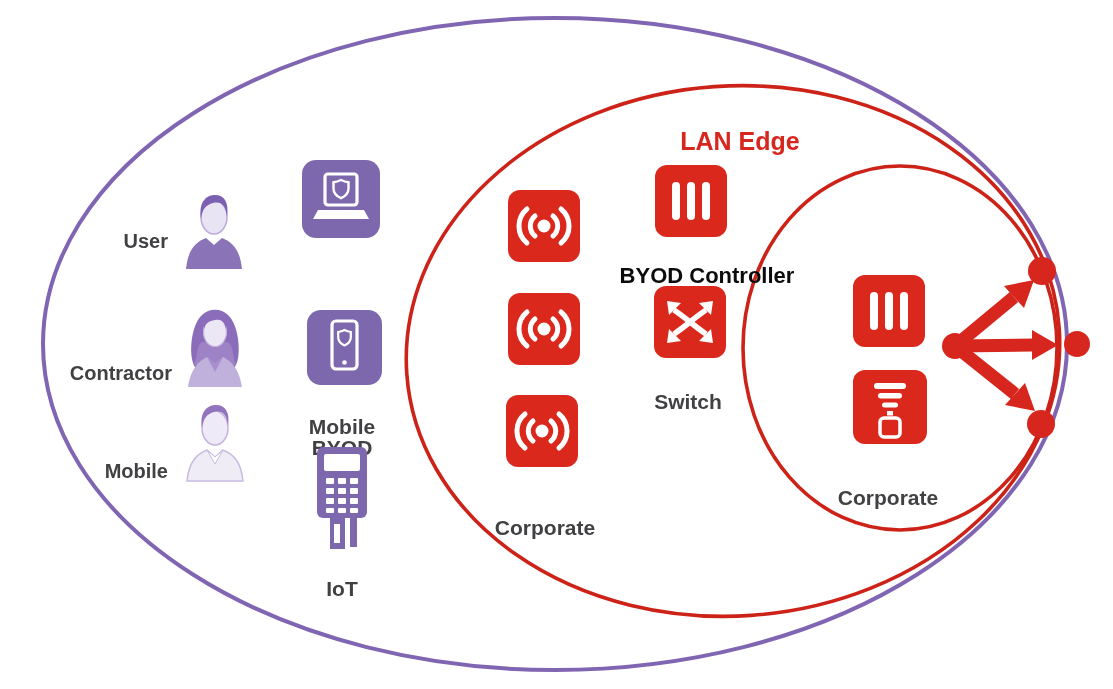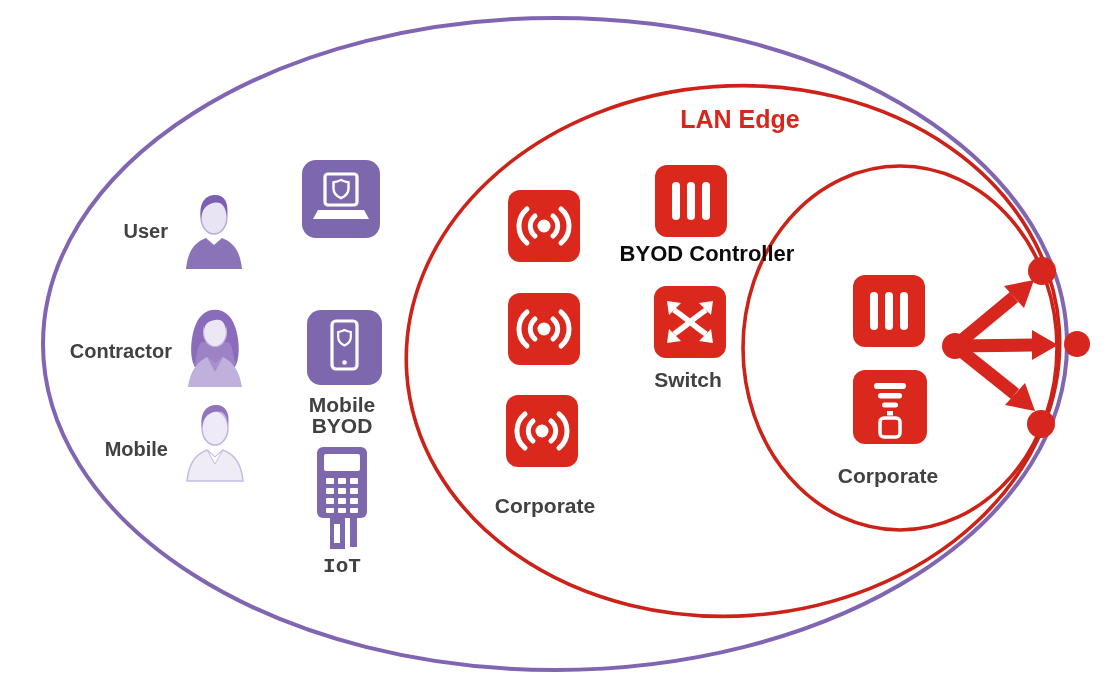--- a/index.html
+++ b/index.html
@@ -4,21 +4,21 @@
 <style>
   html,body{margin:0;padding:0;background:#ffffff;}
   .stage{
     position:relative;width:1113px;height:689px;background:#ffffff;overflow:hidden;
     font-family:"Liberation Sans", sans-serif;
   }
   .bg{position:absolute;left:0;top:0;}
   .item{position:absolute;}
   .lbl{
     position:absolute;font-weight:bold;color:#414144;white-space:pre-line;
-    text-align:center;line-height:1.05;
+    text-align:center;line-height:1.05;margin-top:22px;
   }
   .lbl.center{transform:translateX(-50%);}
   .lbl.right{text-align:right;}
   .side-lbl{font-size:20px;}
   .dev-lbl{font-size:21px;line-height:21px;}
   .red-lbl{color:#d7261d;}
   .black-lbl{color:#0b0b0b;}
 </style>
 </head>
 <body>
@@ -40,21 +40,21 @@
       <polygon points="1058,345 1032,360 1032,330"></polygon>
       <polygon points="1035,411 1025,383 1005,405"></polygon>
 
       <circle cx="955" cy="346" r="13"></circle>
       <circle cx="1042" cy="271" r="14"></circle>
       <circle cx="1041" cy="424" r="14"></circle>
       <circle cx="1077" cy="344" r="13"></circle>
     </g>
   </svg>
 
-  <div class="lbl right side-lbl" style="left:60px;top:221px;width:108px;">User</div>
+  <div class="lbl right side-lbl" style="left:60px;top:209px;width:108px;">User</div>
   <svg class="item" style="left:183px;top:192px;" width="62" height="78" viewBox="0 0 62 78">
     <path d="M3,77 C5,57 13,50 23,46 L31,53 L39,46 C49,50 57,57 59,77 Z" fill="#8a73b7"></path>
     <ellipse cx="31" cy="25" rx="13" ry="17" fill="#e9e4f3" stroke="#bcabda" stroke-width="1.5"></ellipse>
     <path d="M18,27 C15,8 25,3 32,3 C42,3 46,11 44,25 C43,13 38,9 30,11 C23,13 19,17 18,27 Z" fill="#7b5fb0"></path>
   </svg>
 
   <div class="lbl right side-lbl" style="left:50px;top:341px;width:122px;">Contractor</div>
   <svg class="item" style="left:182px;top:306px;" width="66" height="82" viewBox="0 0 66 82">
     <path d="M14,62 C6,54 8,20 20,9 C27,2 39,2 46,9 C58,20 60,54 52,62 C46,69 20,69 14,62 Z" fill="#8a6cba"></path>
     <path d="M12,58 C16,50 14,40 20,36 L46,36 C52,40 50,50 54,58 C48,64 18,64 12,58 Z" fill="#9d82c6"></path>
@@ -102,21 +102,21 @@
         <rect x="21" y="51" width="8" height="6" rx="1"></rect>
         <rect x="33" y="51" width="8" height="6" rx="1"></rect>
       <rect x="9" y="61" width="8" height="5" rx="1"></rect>
         <rect x="21" y="61" width="8" height="5" rx="1"></rect>
         <rect x="33" y="61" width="8" height="5" rx="1"></rect>
     </g>
     <rect x="13" y="71" width="15" height="31" fill="#7d68ad"></rect>
     <rect x="17" y="77" width="6" height="19" fill="#ffffff"></rect>
     <rect x="33" y="71" width="7" height="29" fill="#7d68ad"></rect>
   </svg>
-  <div class="lbl center dev-lbl" style="left:342px;top:556px;font-family:Liberation Mono, monospace;">IoT</div>
+  <div class="lbl center dev-lbl" style="left:342px;top:556px;">IoT</div>
 
   <div class="lbl center red-lbl" style="left:740px;top:106px;font-size:25px;">LAN Edge</div>
 
   <svg class="item" style="left:508px;top:190px;" width="72" height="72" viewBox="0 0 72 72">
     <rect width="72" height="72" rx="12" fill="#da291c"></rect>
     <circle cx="36" cy="36" r="6.5" fill="#ffffff"></circle>
     <g fill="none" stroke="#ffffff" stroke-width="5" stroke-linecap="round">
       <path d="M27,26 A13,13 0 0 0 27,46"></path>
       <path d="M19,19 A22,22 0 0 0 19,53"></path>
       <path d="M45,26 A13,13 0 0 1 45,46"></path>

